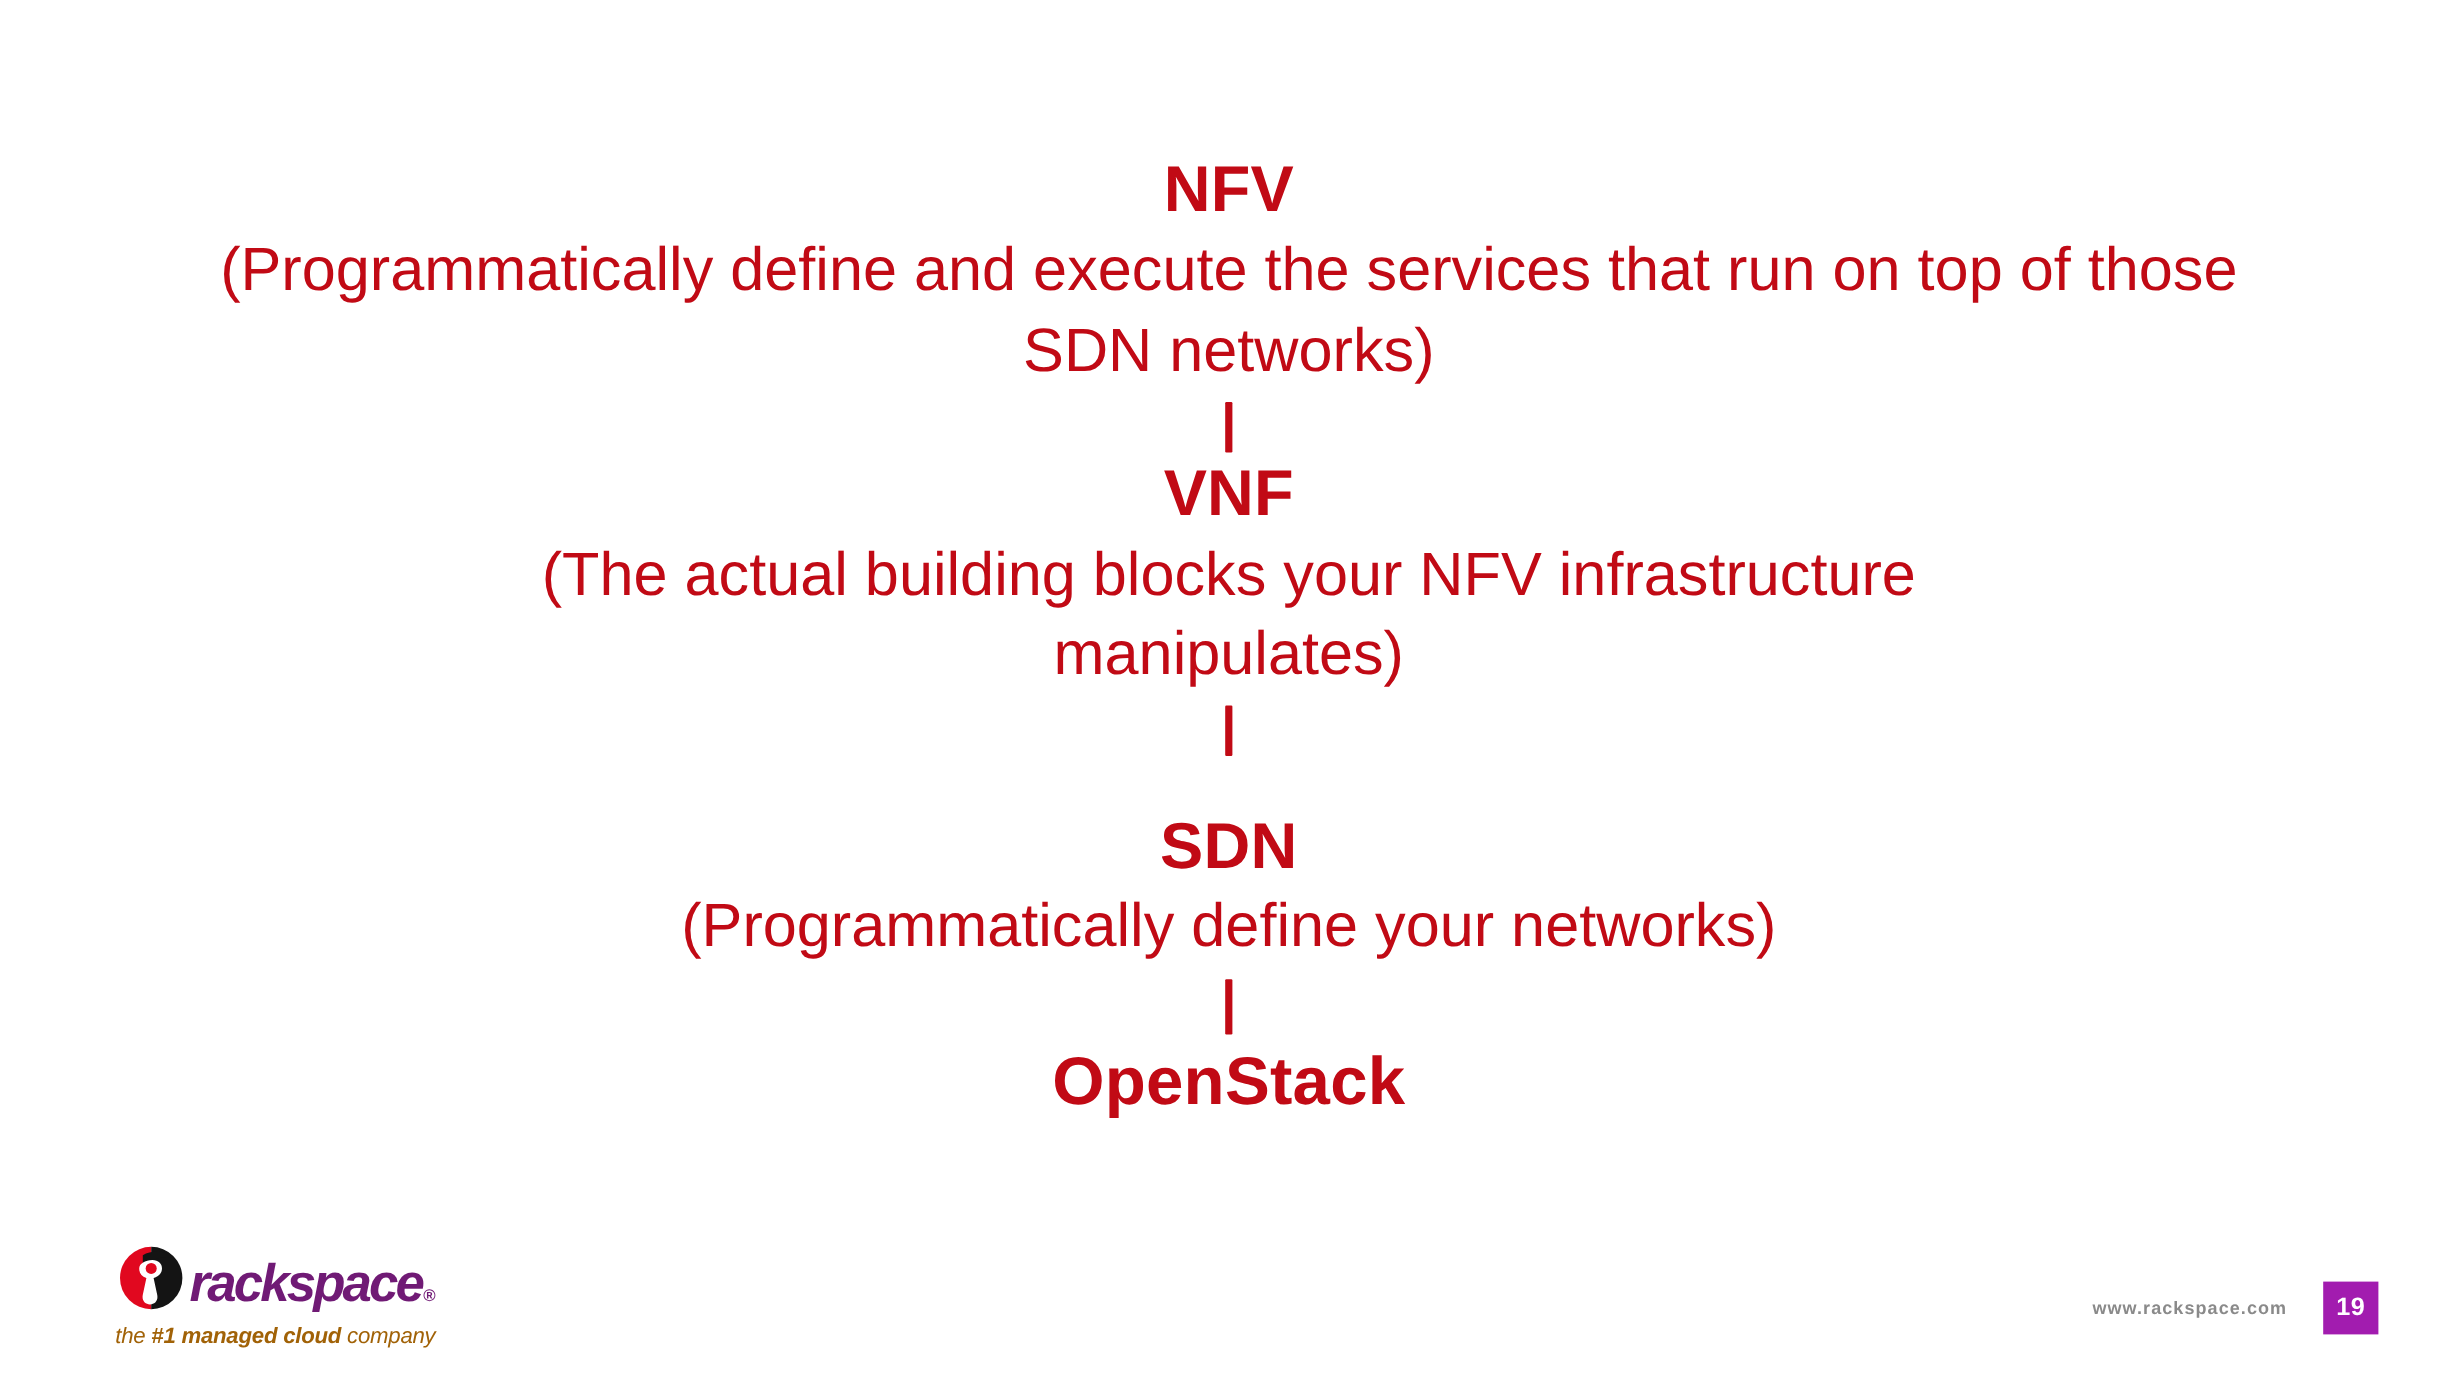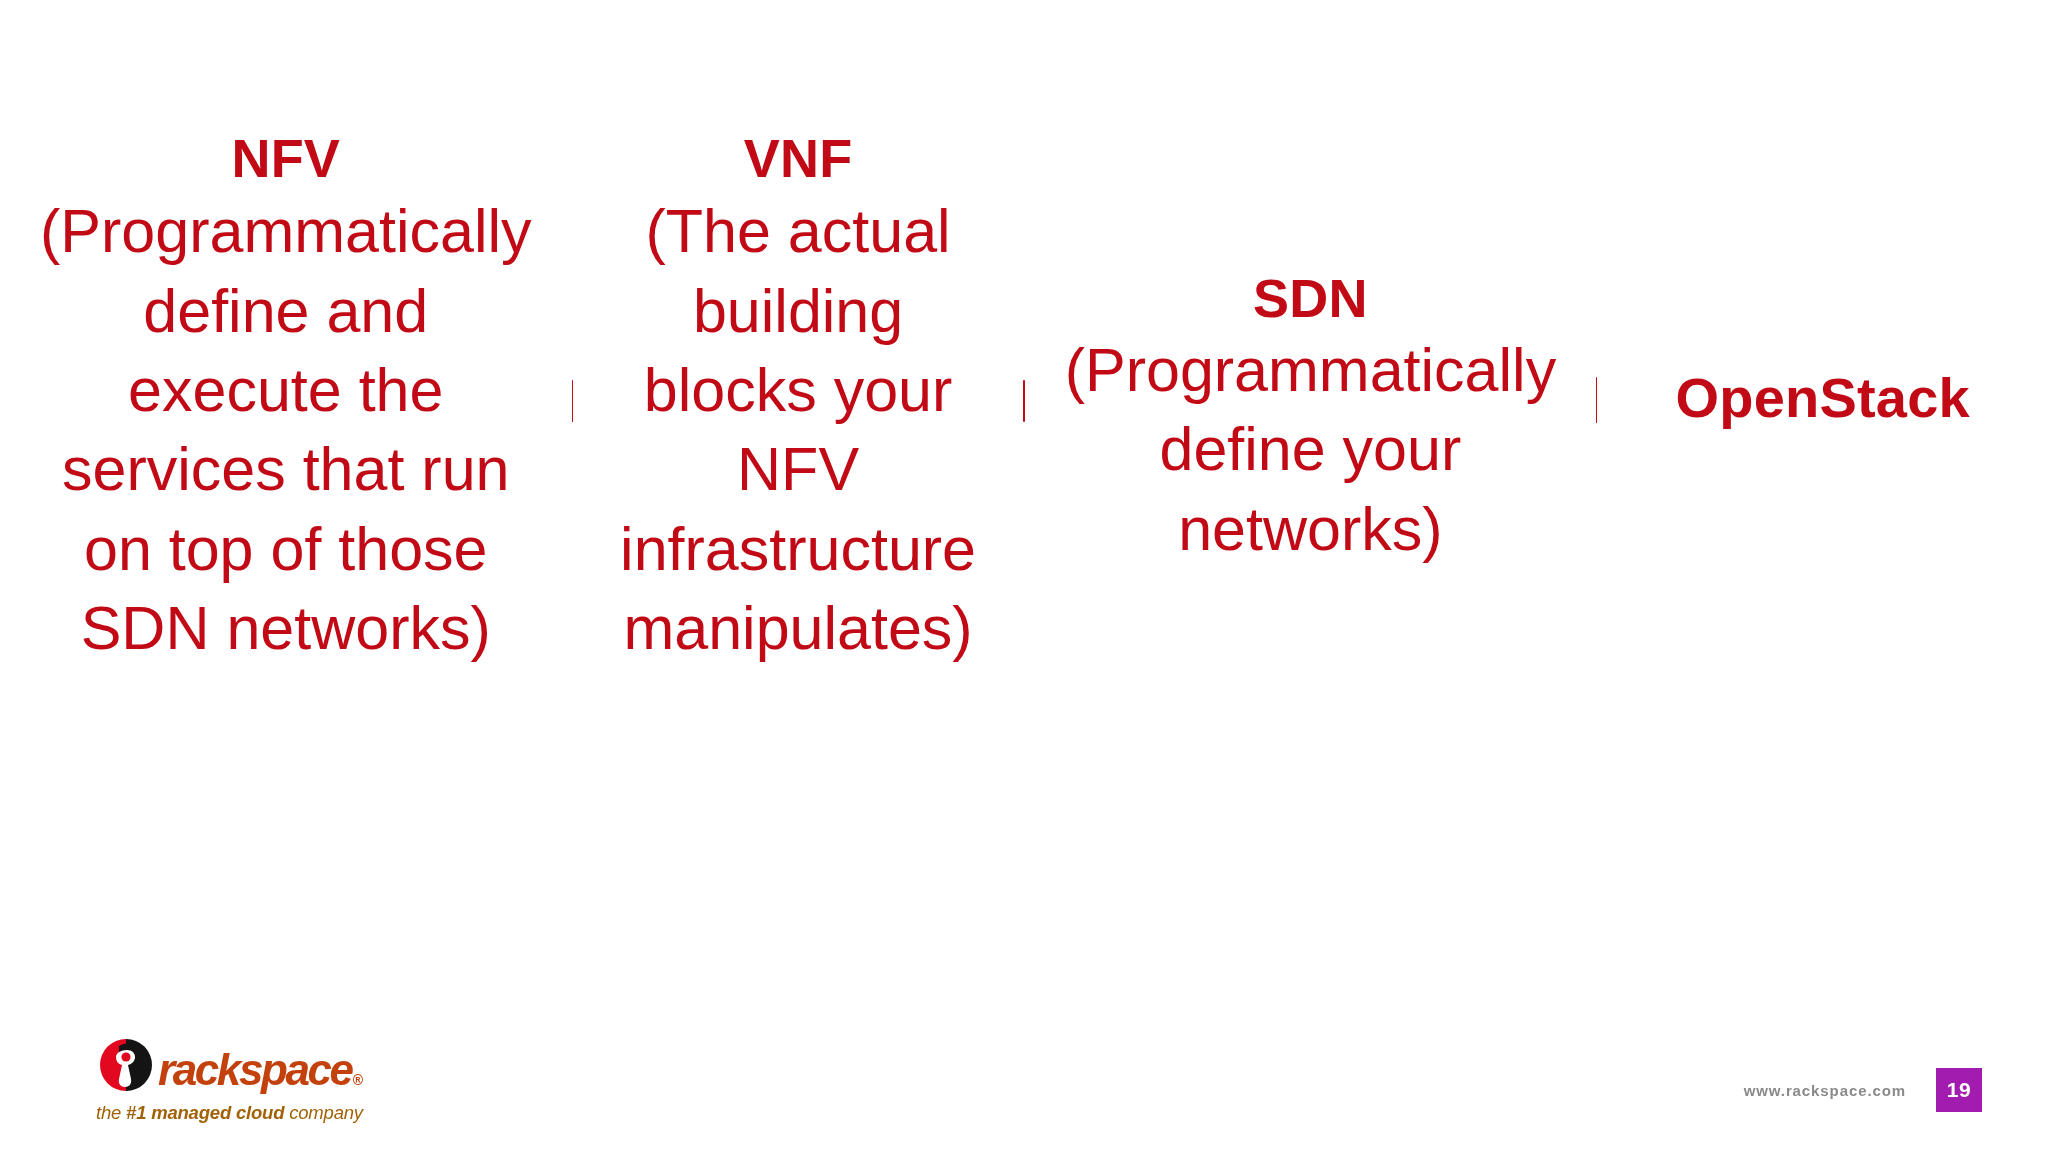--- a/index.html
+++ b/index.html
@@ -24,20 +24,21 @@
     background: #ffffff;
   }
 
   
   .stack {
     position: absolute;
     left: 0;
     right: 0;
     top: 128px;
     display: flex;
+    flex-direction: column;
     align-items: center;
     text-align: center;
     color: #C10A15;
   }
 
   .level {
     display: flex;
     flex-direction: column;
     align-items: center;
     width: 100%;
@@ -46,21 +47,21 @@
   .level-title {
     font-size: 54px;
     font-weight: bold;
     line-height: 1.12;
     letter-spacing: 0.2px;
     color: #C10A15;
     white-space: nowrap;
   }
 
   .level-desc {
-    font-size: 61px;
+    font-size: 51px;
     font-weight: normal;
     line-height: 1.30;
     color: #C10A15;
     max-width: 1790px;
     padding: 0 40px;
     box-sizing: border-box;
   }
 
   .level-desc.narrow {
     max-width: 1460px;
@@ -103,21 +104,21 @@
     position: relative;
     flex: 0 0 auto;
   }
 
   .logo-wordmark {
     font-family: "Liberation Sans", sans-serif;
     font-size: 44px;
     font-weight: bold;
     font-style: italic;
     letter-spacing: -2.4px;
-    color: #c2410c;
+    color: #701a75;
     line-height: 1;
     margin-left: 2px;
     transform: translateY(-2px);
   }
 
   .logo-reg {
     font-size: 14px;
     font-style: normal;
     font-weight: bold;
     vertical-align: baseline;

